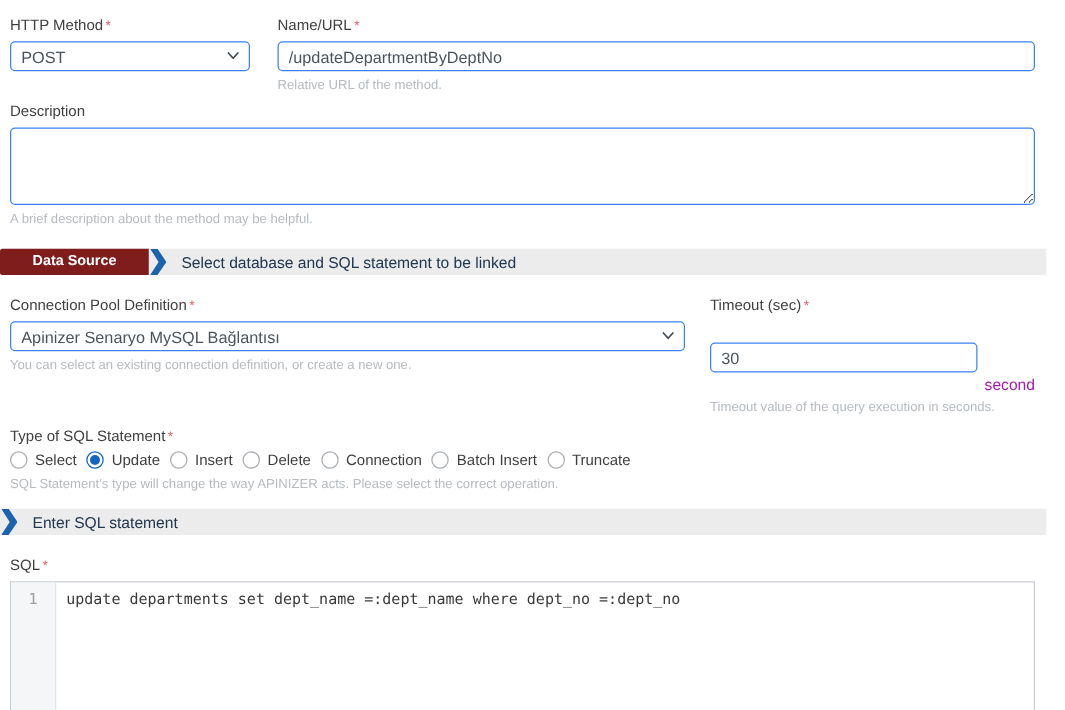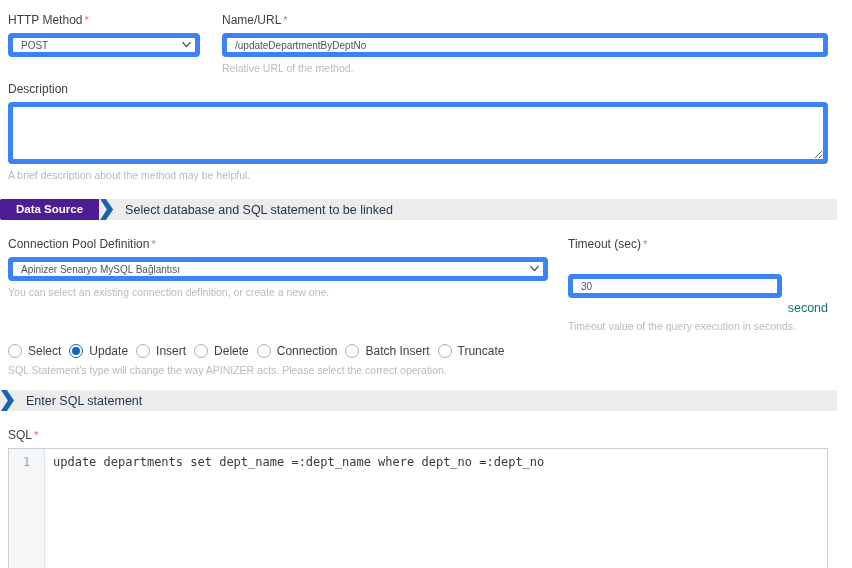--- a/index.html
+++ b/index.html
@@ -7,49 +7,49 @@
   body { font-family: "Liberation Sans", sans-serif; color: #3f3f3f; }
   .page { position: relative; width: 852px; padding: 13px 24px 0 8px; }
 
   
   .field-label { font-size: 12px; color: #3f3f3f; margin-bottom: 6px; display: block; }
   .req { color: #ed5e68; margin-left: 2px; font-size: 11px; }
   .help { font-size: 10.5px; color: #b6bbc0; margin-top: 5px; }
 
   
   .tbox {
-    width: 100%; height: 24px; border: 5px solid #3b82f6; border-radius: 4px;
-    font-family: "Liberation Sans", sans-serif; font-size: 10px; color: #4b545c;
+    width: 100%; height: 24px; border: 1px solid #3b82f6; border-radius: 4px;
+    font-family: "Liberation Sans", sans-serif; font-size: 13px; color: #4b545c;
     padding: 0 8px; background: #fff; outline: none; display: block;
   }
   textarea.tbox { height: 62px; padding: 5px 8px; resize: both; }
   .select-wrap { position: relative; }
   select.tbox { appearance: none; -webkit-appearance: none; padding-right: 26px; }
   .chev { position: absolute; right: 7px; top: 5px; width: 13px; height: 13px; pointer-events: none; }
   .chev svg { display: block; width: 13px; height: 13px; }
 
   
   .row-top { display: grid; grid-template-columns: 192px 606px; column-gap: 22px; }
   .block { margin-top: 8px; }
   .row-conn { display: grid; grid-template-columns: 540px 260px; column-gap: 20px; margin-top: 17px; }
   .label-row { display: flex; justify-content: space-between; align-items: baseline; margin-bottom: 6px; }
   .label-row .field-label { margin-bottom: 0; }
   a.link { font-size: 12px; color: #1565c0; text-decoration: none; }
   .timeout-row { display: flex; align-items: center; }
   .timeout-row .tbox { width: 229px; }
-  .suffix { font-size: 12.5px; color: #0f766e; margin-left: 6px; margin-top: 44px; }
+  .suffix { font-size: 12.5px; color: #a21caf; margin-left: 6px; margin-top: 44px; }
 
   
   .section-bar {
     margin-top: 18px; margin-left: -8px; width: 837px; height: 21px;
     background: #ececec; display: flex; align-items: center;
   }
   .section-badge {
-    height: 21px; line-height: 21px; background: #4c1d95; color: #fff;
-    font-size: 11.5px; font-weight: 700; padding: 0 16px; border-radius: 2px 0 0 2px;
+    height: 21px; line-height: 21px; background: #7f1d1d; color: #fff;
+    font-size: 11.5px; font-weight: 700; padding: 0 26px; border-radius: 2px 0 0 2px;
     flex: none;
   }
   .badge-arrow {
     width: 13px; height: 21px; background: #1b63ad; margin-left: 1px; flex: none;
     clip-path: polygon(0 0, 45% 0, 100% 50%, 45% 100%, 0 100%, 52% 50%);
   }
   .section-sub { font-size: 12.5px; color: #21364f; margin-left: 12px; }
 
   
   .radio-label-margin { margin-top: 10px; }
@@ -139,20 +139,21 @@
       <span class="field-label"><span>Timeout (sec)</span><span class="req">*</span></span>
       <div class="timeout-row">
         <input class="tbox" type="text" value="30" style="">
         <span class="suffix">second</span>
       </div>
       <div class="help">Timeout value of the query execution in seconds.</div>
     </div>
   </div>
 
   <div class="radio-label-margin">
+    <span class="field-label" style="margin-bottom:0"><span>Type of SQL Statement</span><span class="req">*</span></span>
     <div class="radio-row">
       <label class="radio-item">
         <input type="radio" name="sqltype" style="">
         <span class="radio-text">Select</span>
       </label>
       <label class="radio-item">
         <input type="radio" name="sqltype" checked="" style="">
         <span class="radio-text">Update</span>
       </label>
       <label class="radio-item">

